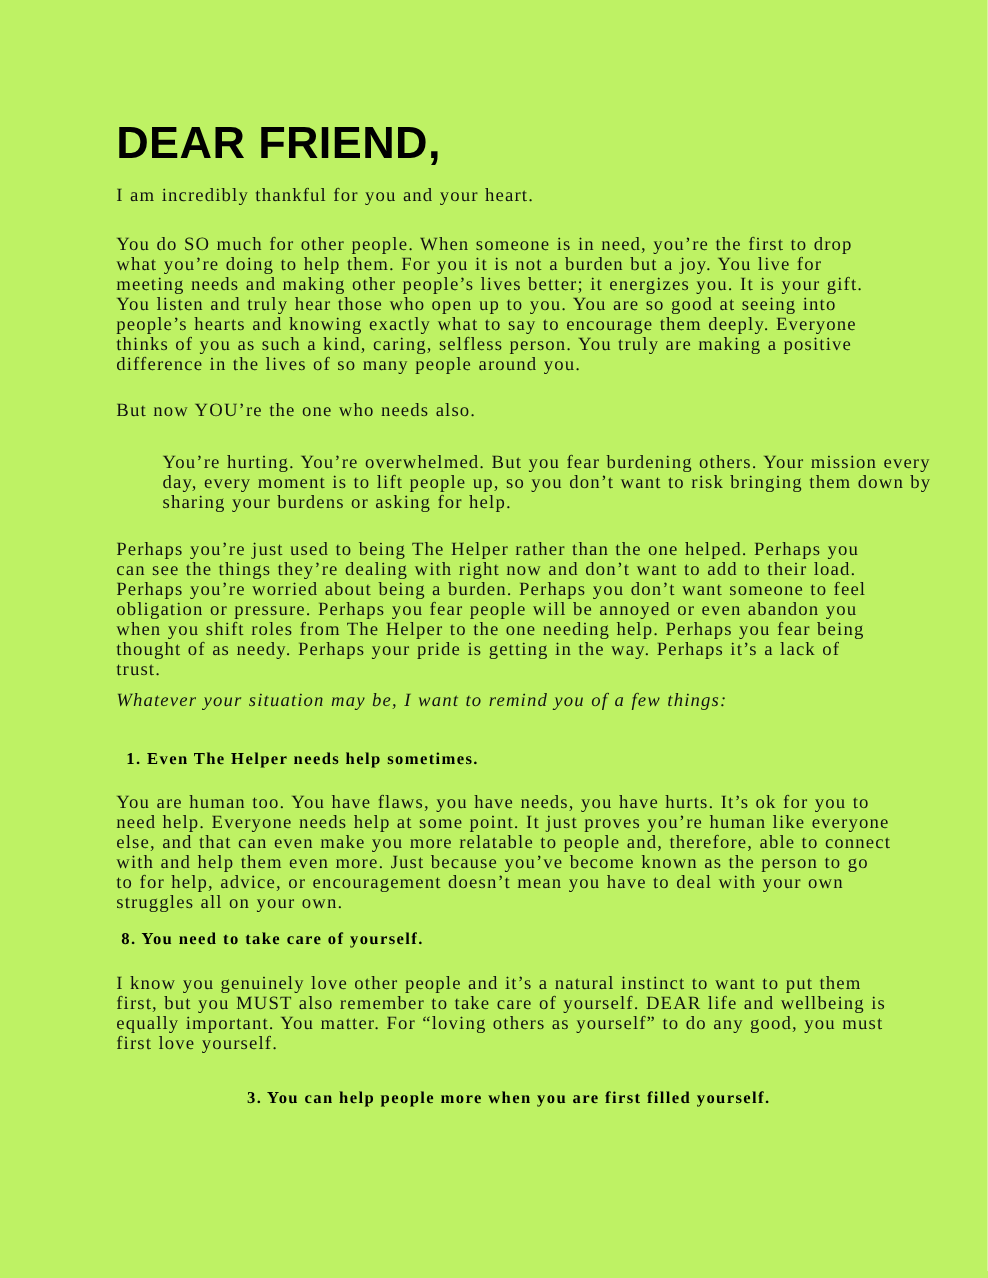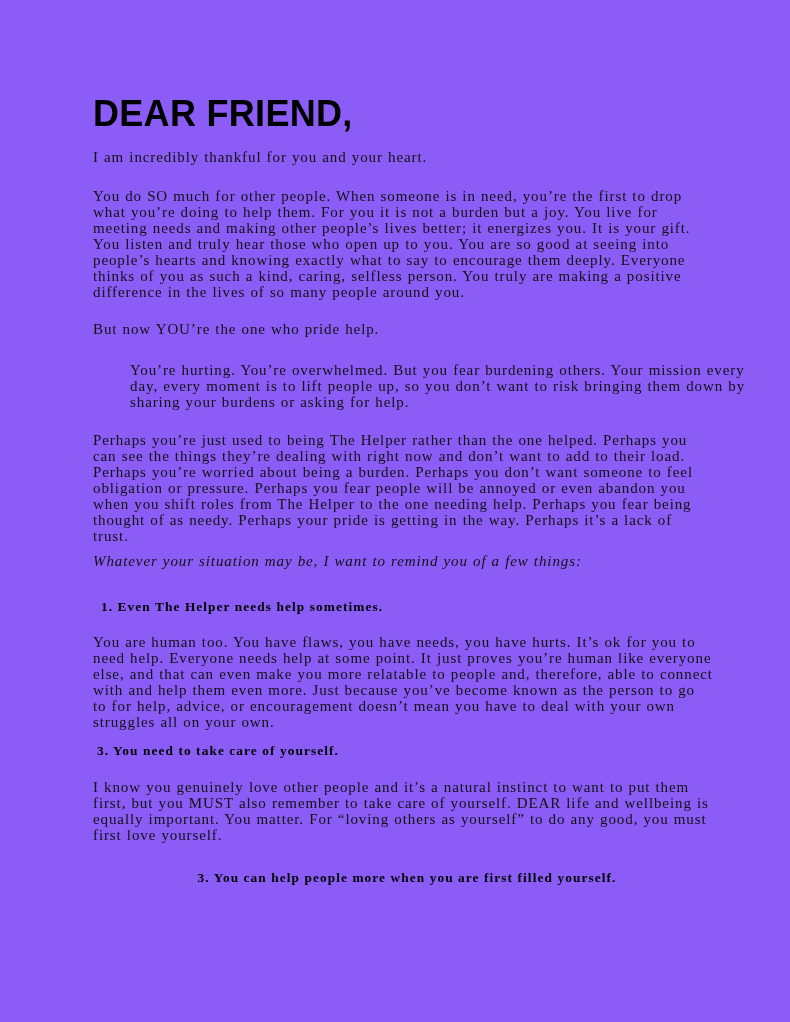--- a/index.html
+++ b/index.html
@@ -1,17 +1,17 @@
 <!DOCTYPE html>
 <html><head>
 <meta charset="utf-8">
 <style>
   html, body { margin: 0; padding: 0; background: #ffffff; }
   body { width: 790px; height: 1022px; position: relative; overflow: hidden; }
-  .page { position: absolute; left: 0; top: 0; width: 790px; height: 1022px; background: #8b5cf6; }
+  .page { position: absolute; left: 0; top: 0; width: 790px; height: 1022px; background: #bef264; }
   .title {
     position: absolute; left: 93px; top: 94px;
     font-family: "Liberation Sans", sans-serif; font-weight: bold;
     font-size: 36px; line-height: 40px; color: #000; margin: 0; letter-spacing: 0.3px;
   }
   .para {
     position: absolute; left: 93px; width: 620px;
     font-family: "Liberation Serif", serif; font-size: 15px; line-height: 16px;
     color: #111; letter-spacing: 0.9px; word-spacing: 0.5px; margin: 0;
   }
@@ -24,30 +24,30 @@
 </head>
 <body>
 
 <div class="page">
   <h1 class="title">DEAR FRIEND,</h1>
 
   <p class="para" style="top:149px;">I am incredibly thankful for you and your heart.</p>
 
   <p class="para" style="top:188px;">You do SO much for other people. When someone is in need, you’re the first to drop what you’re doing to help them. For you it is not a burden but a joy. You live for meeting needs and making other people’s lives better; it energizes you. It is your gift. You listen and truly hear those who open up to you. You are so good at seeing into people’s hearts and knowing exactly what to say to encourage them deeply. Everyone thinks of you as such a kind, caring, selfless person. You truly are making a positive difference in the lives of so many people around you.</p>
 
-  <p class="para" style="top:321px;">But now YOU’re the one who pride help.</p>
+  <p class="para" style="top:321px;">But now YOU’re the one who needs also.</p>
 
   <p class="para" style="top:362px;margin-left:37px;">You’re hurting. You’re overwhelmed. But you fear burdening others. Your mission every day, every moment is to lift people up, so you don’t want to risk bringing them down by sharing your burdens or asking for help.</p>
 
   <p class="para" style="top:432px;">Perhaps you’re just used to being The Helper rather than the one helped. Perhaps you can see the things they’re dealing with right now and don’t want to add to their load. Perhaps you’re worried about being a burden. Perhaps you don’t want someone to feel obligation or pressure. Perhaps you fear people will be annoyed or even abandon you when you shift roles from The Helper to the one needing help. Perhaps you fear being thought of as needy. Perhaps your pride is getting in the way. Perhaps it’s a lack of trust.</p>
 
   <p class="para" style="top:553px;font-style:italic;">Whatever your situation may be, I want to remind you of a few things:</p>
 
   <p class="heading" style="top:595px; left:97px;">1. Even The Helper needs help sometimes.</p>
 
   <p class="para" style="top:634px;">You are human too. You have flaws, you have needs, you have hurts. It’s ok for you to need help. Everyone needs help at some point. It just proves you’re human like everyone else, and that can even make you more relatable to people and, therefore, able to connect with and help them even more. Just because you’ve become known as the person to go to for help, advice, or encouragement doesn’t mean you have to deal with your own struggles all on your own.</p>
 
-  <p class="heading" style="top:739px;">3. You need to take care of yourself.</p>
+  <p class="heading" style="top:739px;">8. You need to take care of yourself.</p>
 
   <p class="para" style="top:779px;">I know you genuinely love other people and it’s a natural instinct to want to put them first, but you MUST also remember to take care of yourself. DEAR life and wellbeing is equally important. You matter. For “loving others as yourself” to do any good, you must first love yourself.</p>
 
   <p class="heading" style="top:866px;text-align:center;">3. You can help people more when you are first filled yourself.</p>
 </div>
 
 </body></html>

